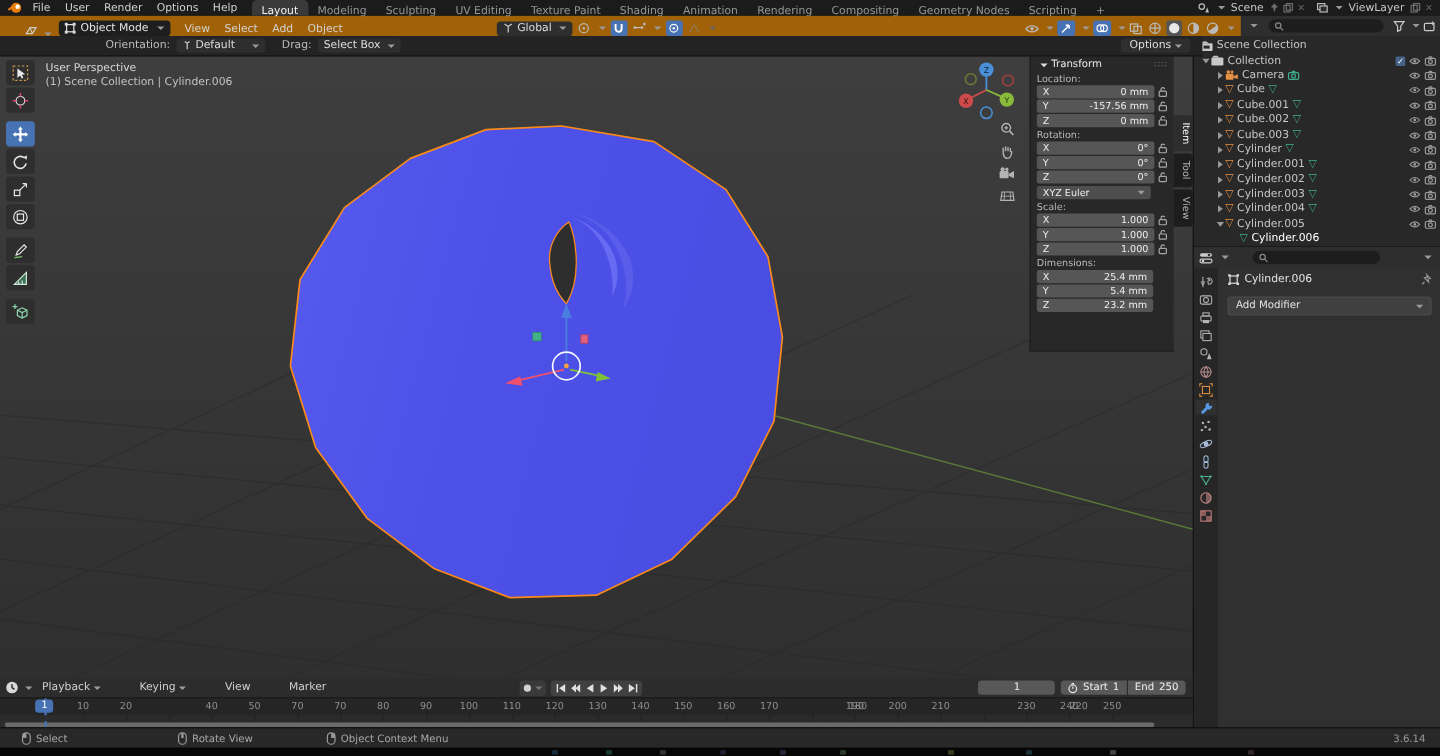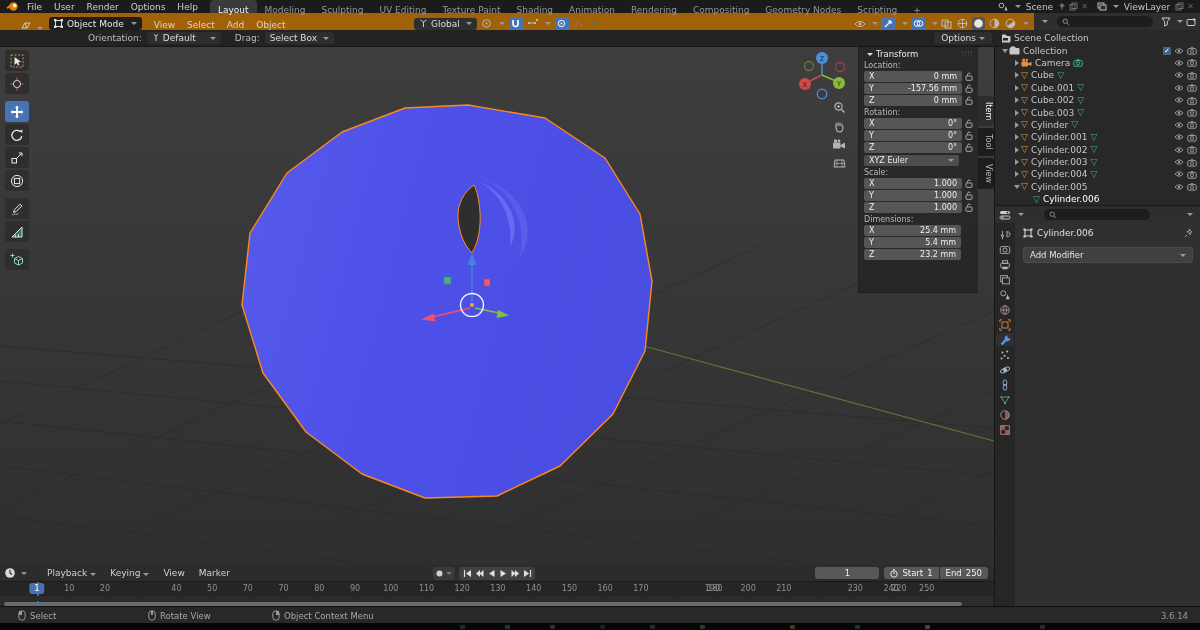--- a/index.html
+++ b/index.html
@@ -383,20 +383,24 @@
         <path d="M472 207 L467.5 219 L476.5 219 Z" fill="#4a7de0"></path>
         <line x1="470" y1="262" x2="432" y2="271" stroke="#ef5070" stroke-width="1.6"></line>
         <path d="M421 273.5 L433.5 267.5 L435.5 275.5 Z" fill="#ef5070"></path>
         <line x1="475" y1="262" x2="499" y2="267" stroke="#7ec13a" stroke-width="1.6"></line>
         <path d="M509 269.5 L498 264 L496.5 272 Z" fill="#7ec13a"></path>
         <circle cx="472" cy="259" r="11.5" fill="none" stroke="#ffffff" stroke-width="1.4" opacity="0.95"></circle>
         <circle cx="472" cy="259" r="2" fill="#ffa33c"></circle>
       </g>
     </svg>
 
+    <div class="overlay-txt">
+      <div>User Perspective</div>
+      <div class="l2">(1) Scene Collection | Cylinder.006</div>
+    </div>
 
     <div class="toolbar">
         <div class="tool">
           <svg width="14" height="14" viewBox="0 0 14 14">
             <rect x="1" y="1" width="12" height="12" fill="none" stroke="#c9974c" stroke-width="1" stroke-dasharray="2 1.6"></rect>
             <path d="M4.5 3v8l2.2-2.1 1.4 2.6 1.4-.7-1.3-2.6 2.8-.4z" fill="#e8e8e8"></path>
           </svg>
         </div>
         <div class="tool gapb">
           <svg width="14" height="14" viewBox="0 0 14 14">
@@ -1150,21 +1154,21 @@
 
   <div class="timeline abs">
     <div class="tl-header">
       <span class="ic">
           <svg width="12" height="12" viewBox="0 0 12 12">
             <circle cx="6" cy="6" r="4.8" fill="#d8d8d8"></circle>
             <path d="M6 3v3l2 1.5" stroke="#222" fill="none" stroke-width="1.1"></path>
           </svg>
         </span>
         <span class="cv"></span>
-      <nav style="display:flex;gap:2px;margin-left:12px">
+      <nav style="display:flex;gap:20px;margin-left:0">
           <span class="menu-item">Playback<span class="cv"></span></span>
           <span class="menu-item">Keying<span class="cv"></span></span>
           <span class="menu-item">View</span>
           <span class="menu-item">Marker</span>
         </nav>
       <div class="tl-center">
         <span class="recbtn">
             <svg width="7" height="7" viewBox="0 0 7 7">
               <circle cx="3.5" cy="3.5" r="3" fill="#d0d0d0"></circle>
             </svg>

